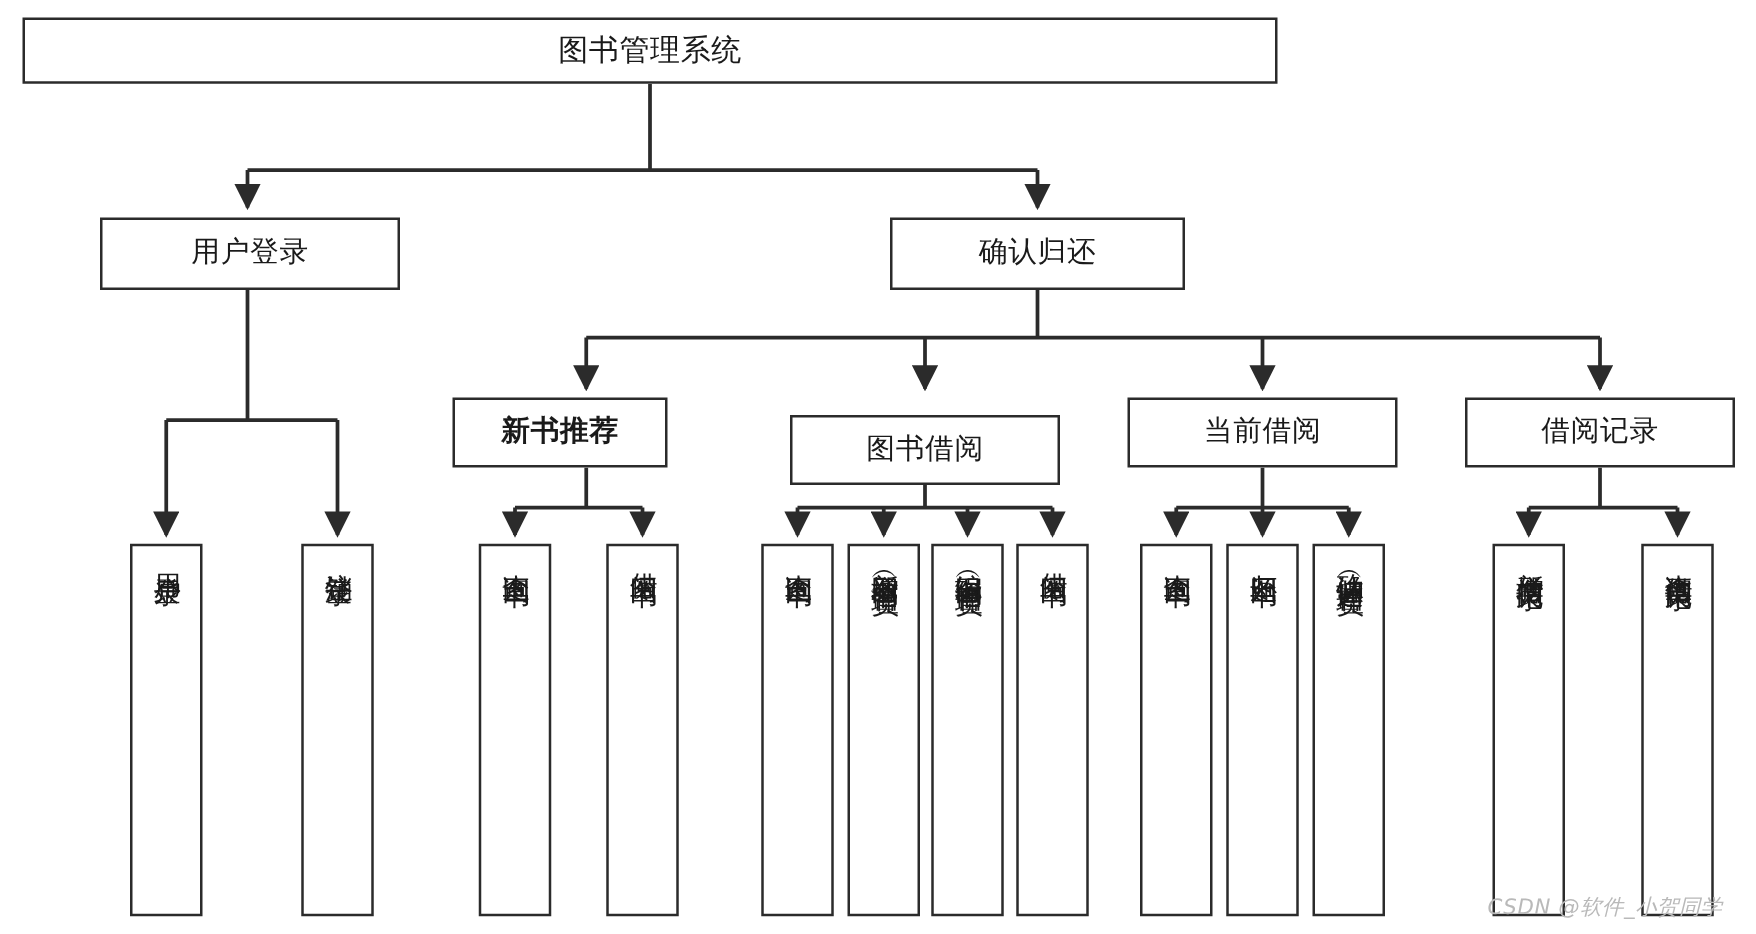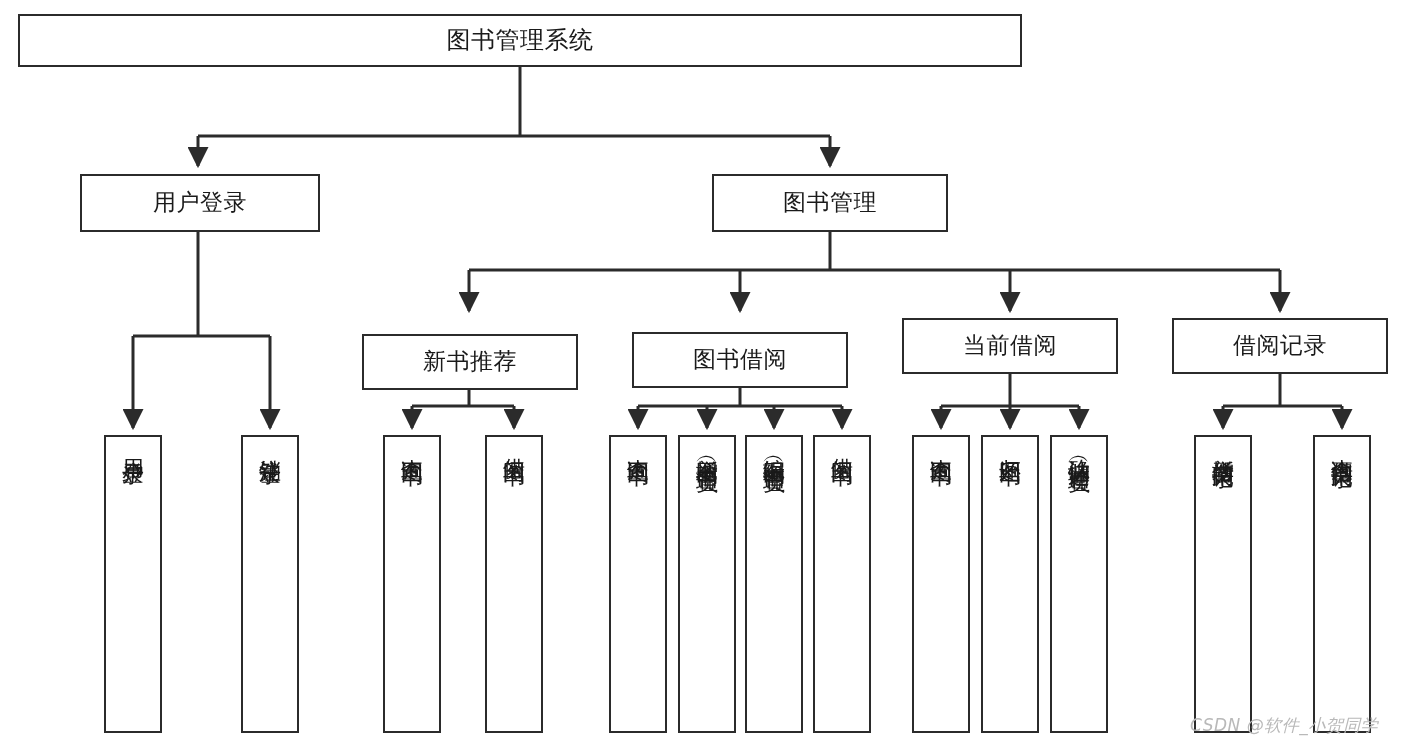--- a/index.html
+++ b/index.html
@@ -129,24 +129,24 @@
   </svg>
 
   <div class="node h root" style="left:18px; top:14px; width:1004px; height:53px;">
     <span class="label">图书管理系统</span>
   </div>
 
   <div class="node h" style="left:80px; top:174px; width:240px; height:58px;">
     <span class="label">用户登录</span>
   </div>
   <div class="node h" style="left:712px; top:174px; width:236px; height:58px;">
-    <span class="label">图书管理</span>
-  </div>
-
-  <div class="node h" style="left:362px; top:334px; width:216px; height:56px;">
+    <span class="label">确认归还</span>
+  </div>
+
+  <div class="node h" style="left:362px; top:318px; width:172px; height:56px;font-weight:bold;">
     <span class="label">新书推荐</span>
   </div>
   <div class="node h" style="left:632px; top:318px; width:216px; height:56px;margin-top:14px;">
     <span class="label">图书借阅</span>
   </div>
   <div class="node h" style="left:1172px; top:318px; width:216px; height:56px;">
     <span class="label">借阅记录</span>
   </div>
   <div class="node h" style="left:902px; top:318px; width:216px; height:56px;">
     <span class="label">当前借阅</span>

